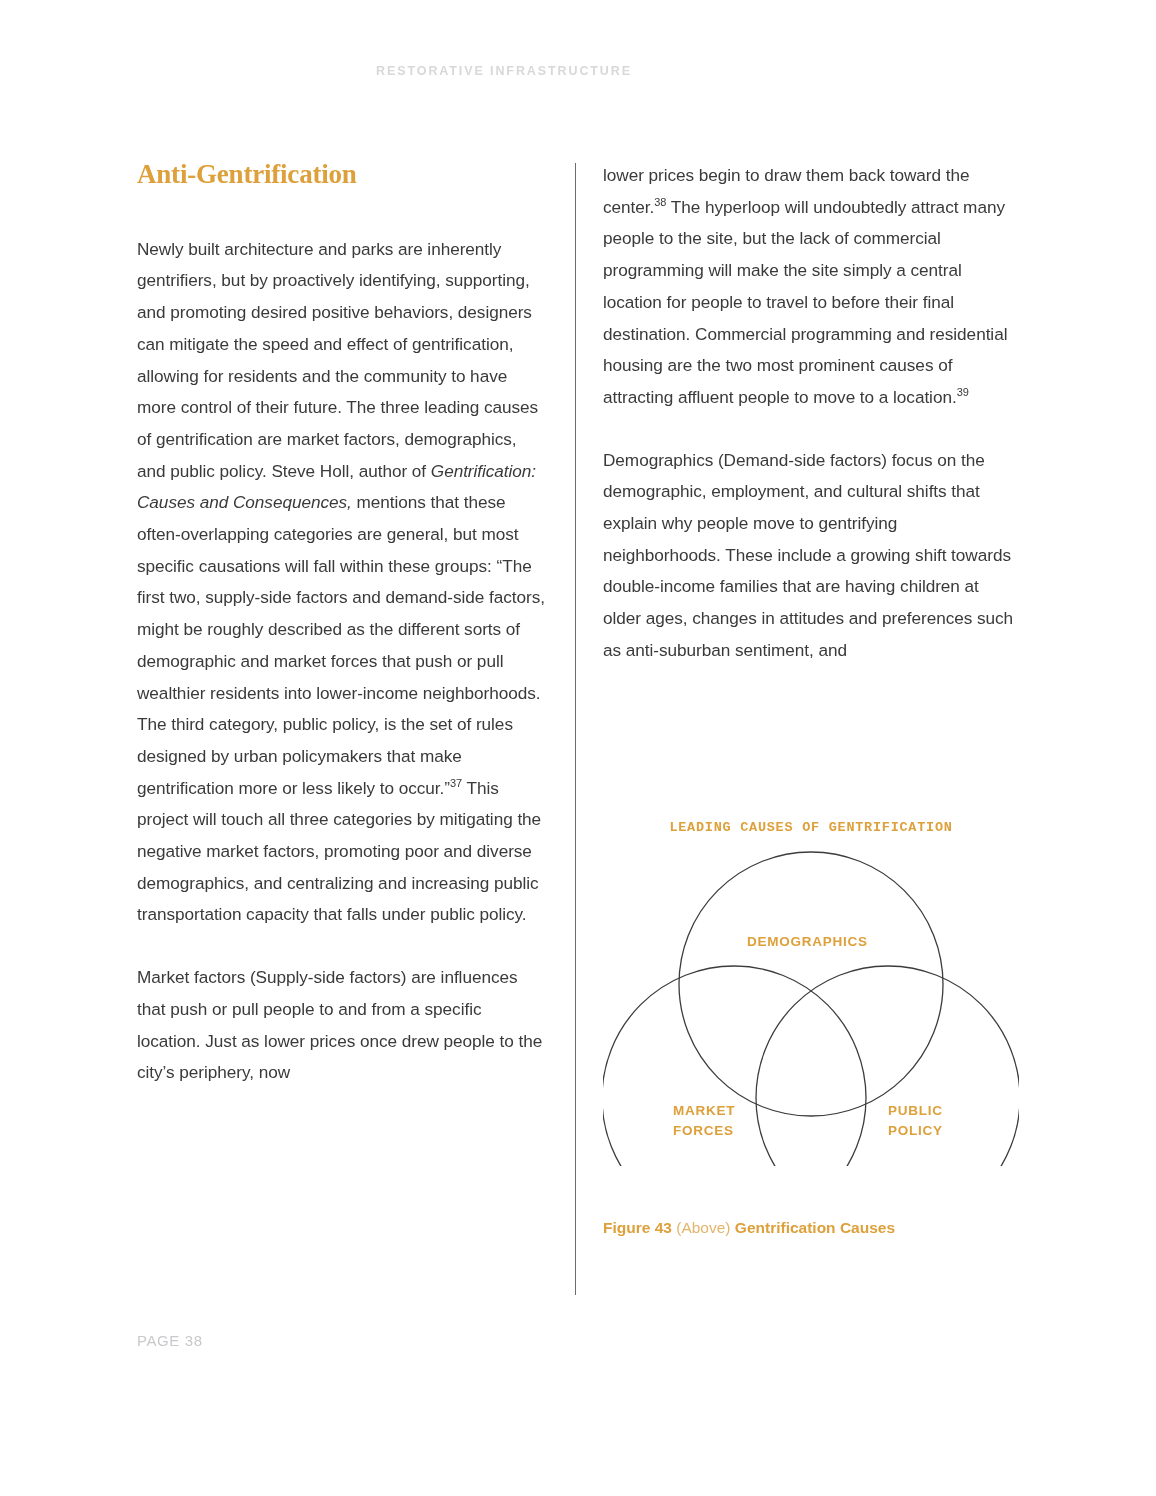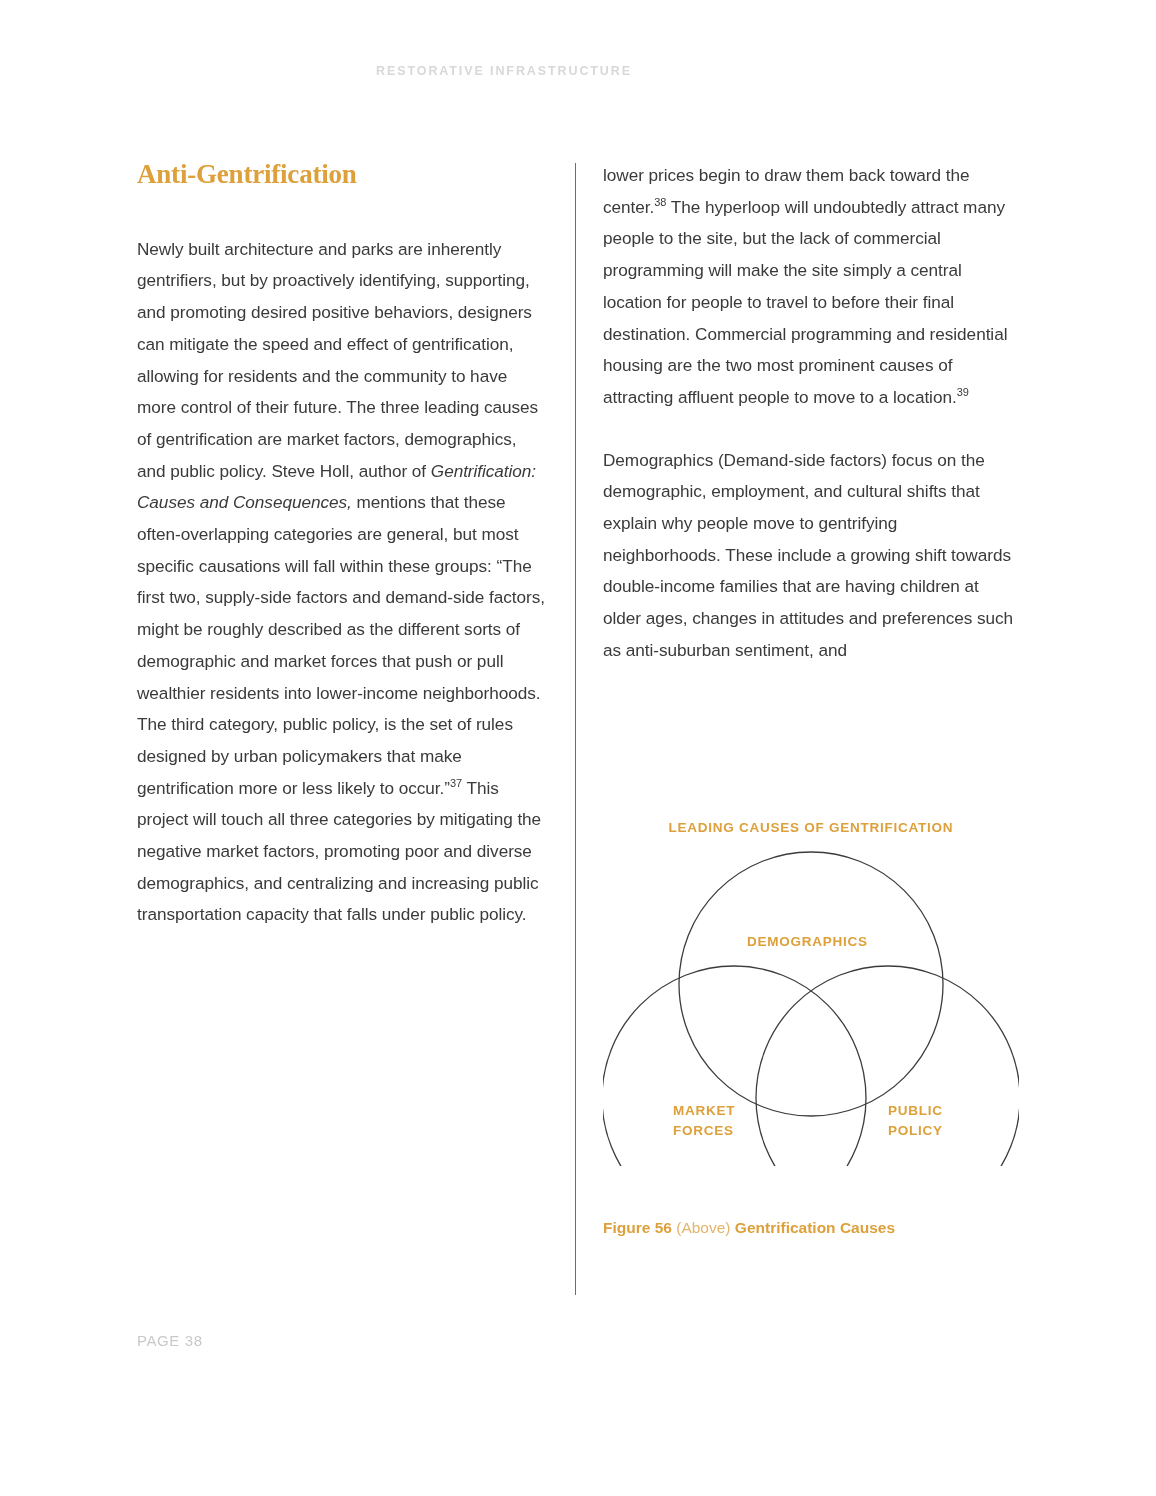--- a/index.html
+++ b/index.html
@@ -93,20 +93,21 @@
     width: 416px;
   }
   .venn-title {
     text-align: center;
     font-size: 13.5px;
     font-weight: bold;
     letter-spacing: 0.75px;
     line-height: 20px;
     color: #dda03a;
     margin-bottom: 8px;
+    font-family: Liberation Mono, monospace;
   }
   .venn-wrap {
     position: relative;
     width: 416px;
     height: 320px;
   }
   .venn-svg {
     position: absolute;
     left: 0;
     top: 0;
@@ -164,20 +165,21 @@
   <div class="running-header">RESTORATIVE INFRASTRUCTURE</div>
 
   <div class="divider"></div>
 
   <div class="col-left">
 
     <h1 class="section-title">Anti-Gentrification</h1>
 
     <p class="body"><span>Newly built architecture and parks are inherently gentrifiers, but by proactively identifying, supporting, and promoting desired positive behaviors, designers can mitigate the speed and effect of gentrification, allowing for residents and the community to have more control of their future. The three leading causes of gentrification are market factors, demographics, and public policy. Steve Holl, author of </span><span class="ital">Gentrification: Causes and Consequences,</span><span> mentions that these often-overlapping categories are general, but most specific causations will fall within these groups: “The first two, supply-side factors and demand-side factors, might be roughly described as the different sorts of demographic and market forces that push or pull wealthier residents into lower-income neighborhoods. The third category, public policy, is the set of rules designed by urban policymakers that make gentrification more or less likely to occur.”</span><sup>37</sup><span> This project will touch all three categories by mitigating the negative market factors, promoting poor and diverse demographics, and centralizing and increasing public transportation capacity that falls under public policy.</span></p>
 
+    <p class="body">Market factors (Supply-side factors) are influences that push or pull people to and from a specific location.  Just as lower prices once drew people to the city’s periphery, now</p>
   </div>
 
   <div class="col-right">
 
     <p class="body"><span>lower prices begin to draw them back toward the center.</span><sup>38</sup><span> The hyperloop will undoubtedly attract many people to the site, but the lack of commercial programming will make the site simply a central location for people to travel to before their final destination. Commercial programming and residential housing are the two most prominent causes of attracting affluent people to move to a location.</span><sup>39</sup></p>
 
     <p class="body">Demographics (Demand-side factors) focus on the demographic, employment, and cultural shifts that explain why people move to gentrifying neighborhoods. These include a growing shift towards double-income families that are having children at older ages, changes in attitudes and preferences such as anti-suburban sentiment, and</p>
   </div>
 
   <div class="figure-block">
@@ -196,19 +198,19 @@
 
       <div class="venn-label lbl-market">MARKET
 FORCES</div>
 
       <div class="venn-label lbl-public">PUBLIC
 POLICY</div>
     </div>
   </div>
 
   <div class="caption">
-    <div class="caption-line1"><span class="cap-fig">Figure 56</span><span> </span><span class="cap-above">(Above)</span><span> </span><span class="cap-name">Gentrification Causes</span></div>
+    <div class="caption-line1"><span class="cap-fig">Figure 43</span><span> </span><span class="cap-above">(Above)</span><span> </span><span class="cap-name">Gentrification Causes</span></div>
 
   </div>
 
   <div class="page-number">PAGE 38</div>
 
 </div>
 
 </body></html>

